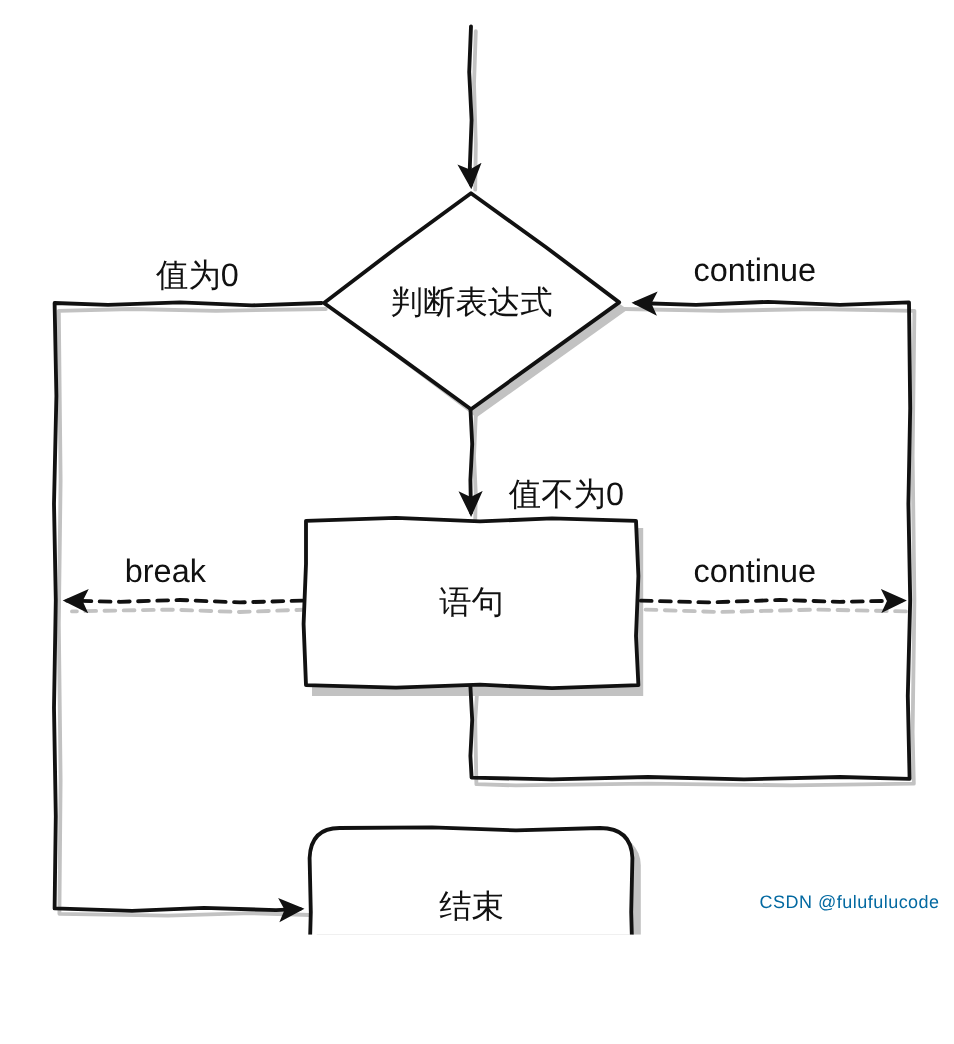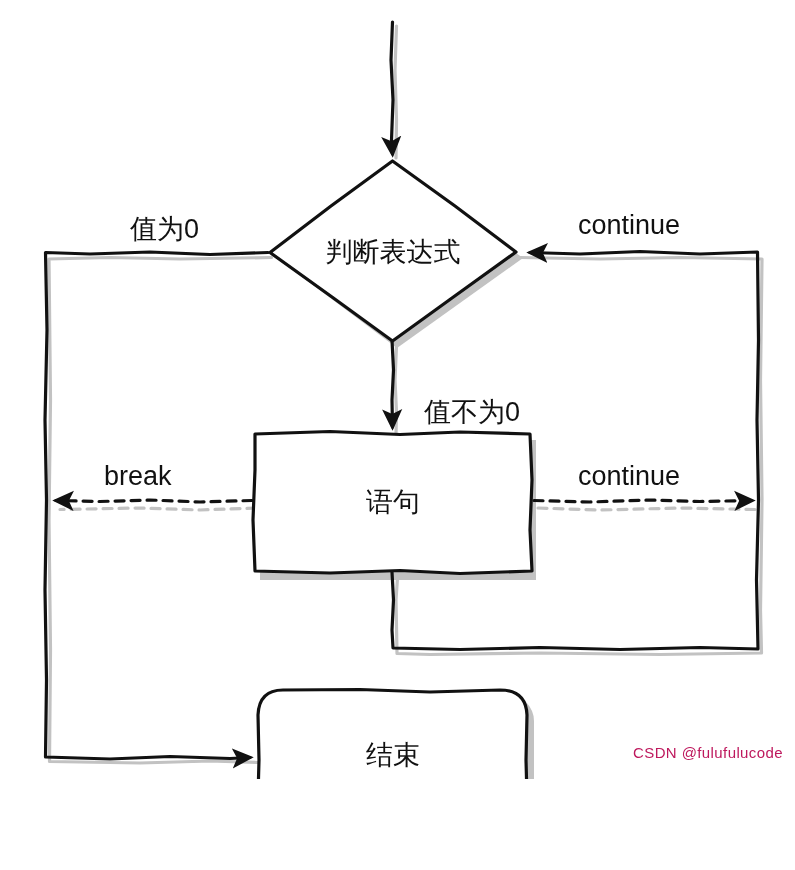--- a/index.html
+++ b/index.html
@@ -36,21 +36,21 @@
     font-size: 27px;
     fill: #111111;
     dominant-baseline: alphabetic;
   }
   .watermark {
     position: absolute;
     right: 12px;
     bottom: 18px;
     font-family: "Liberation Sans", "DejaVu Sans", sans-serif;
     font-size: 15px;
-    color: #be185d;
+    color: #0369a1;
     letter-spacing: 0.4px;
     user-select: none;
   }
   .stroke-main {
     fill: none;
     stroke: #111111;
     stroke-width: 3.2;
     stroke-linecap: round;
     stroke-linejoin: round;
   }

